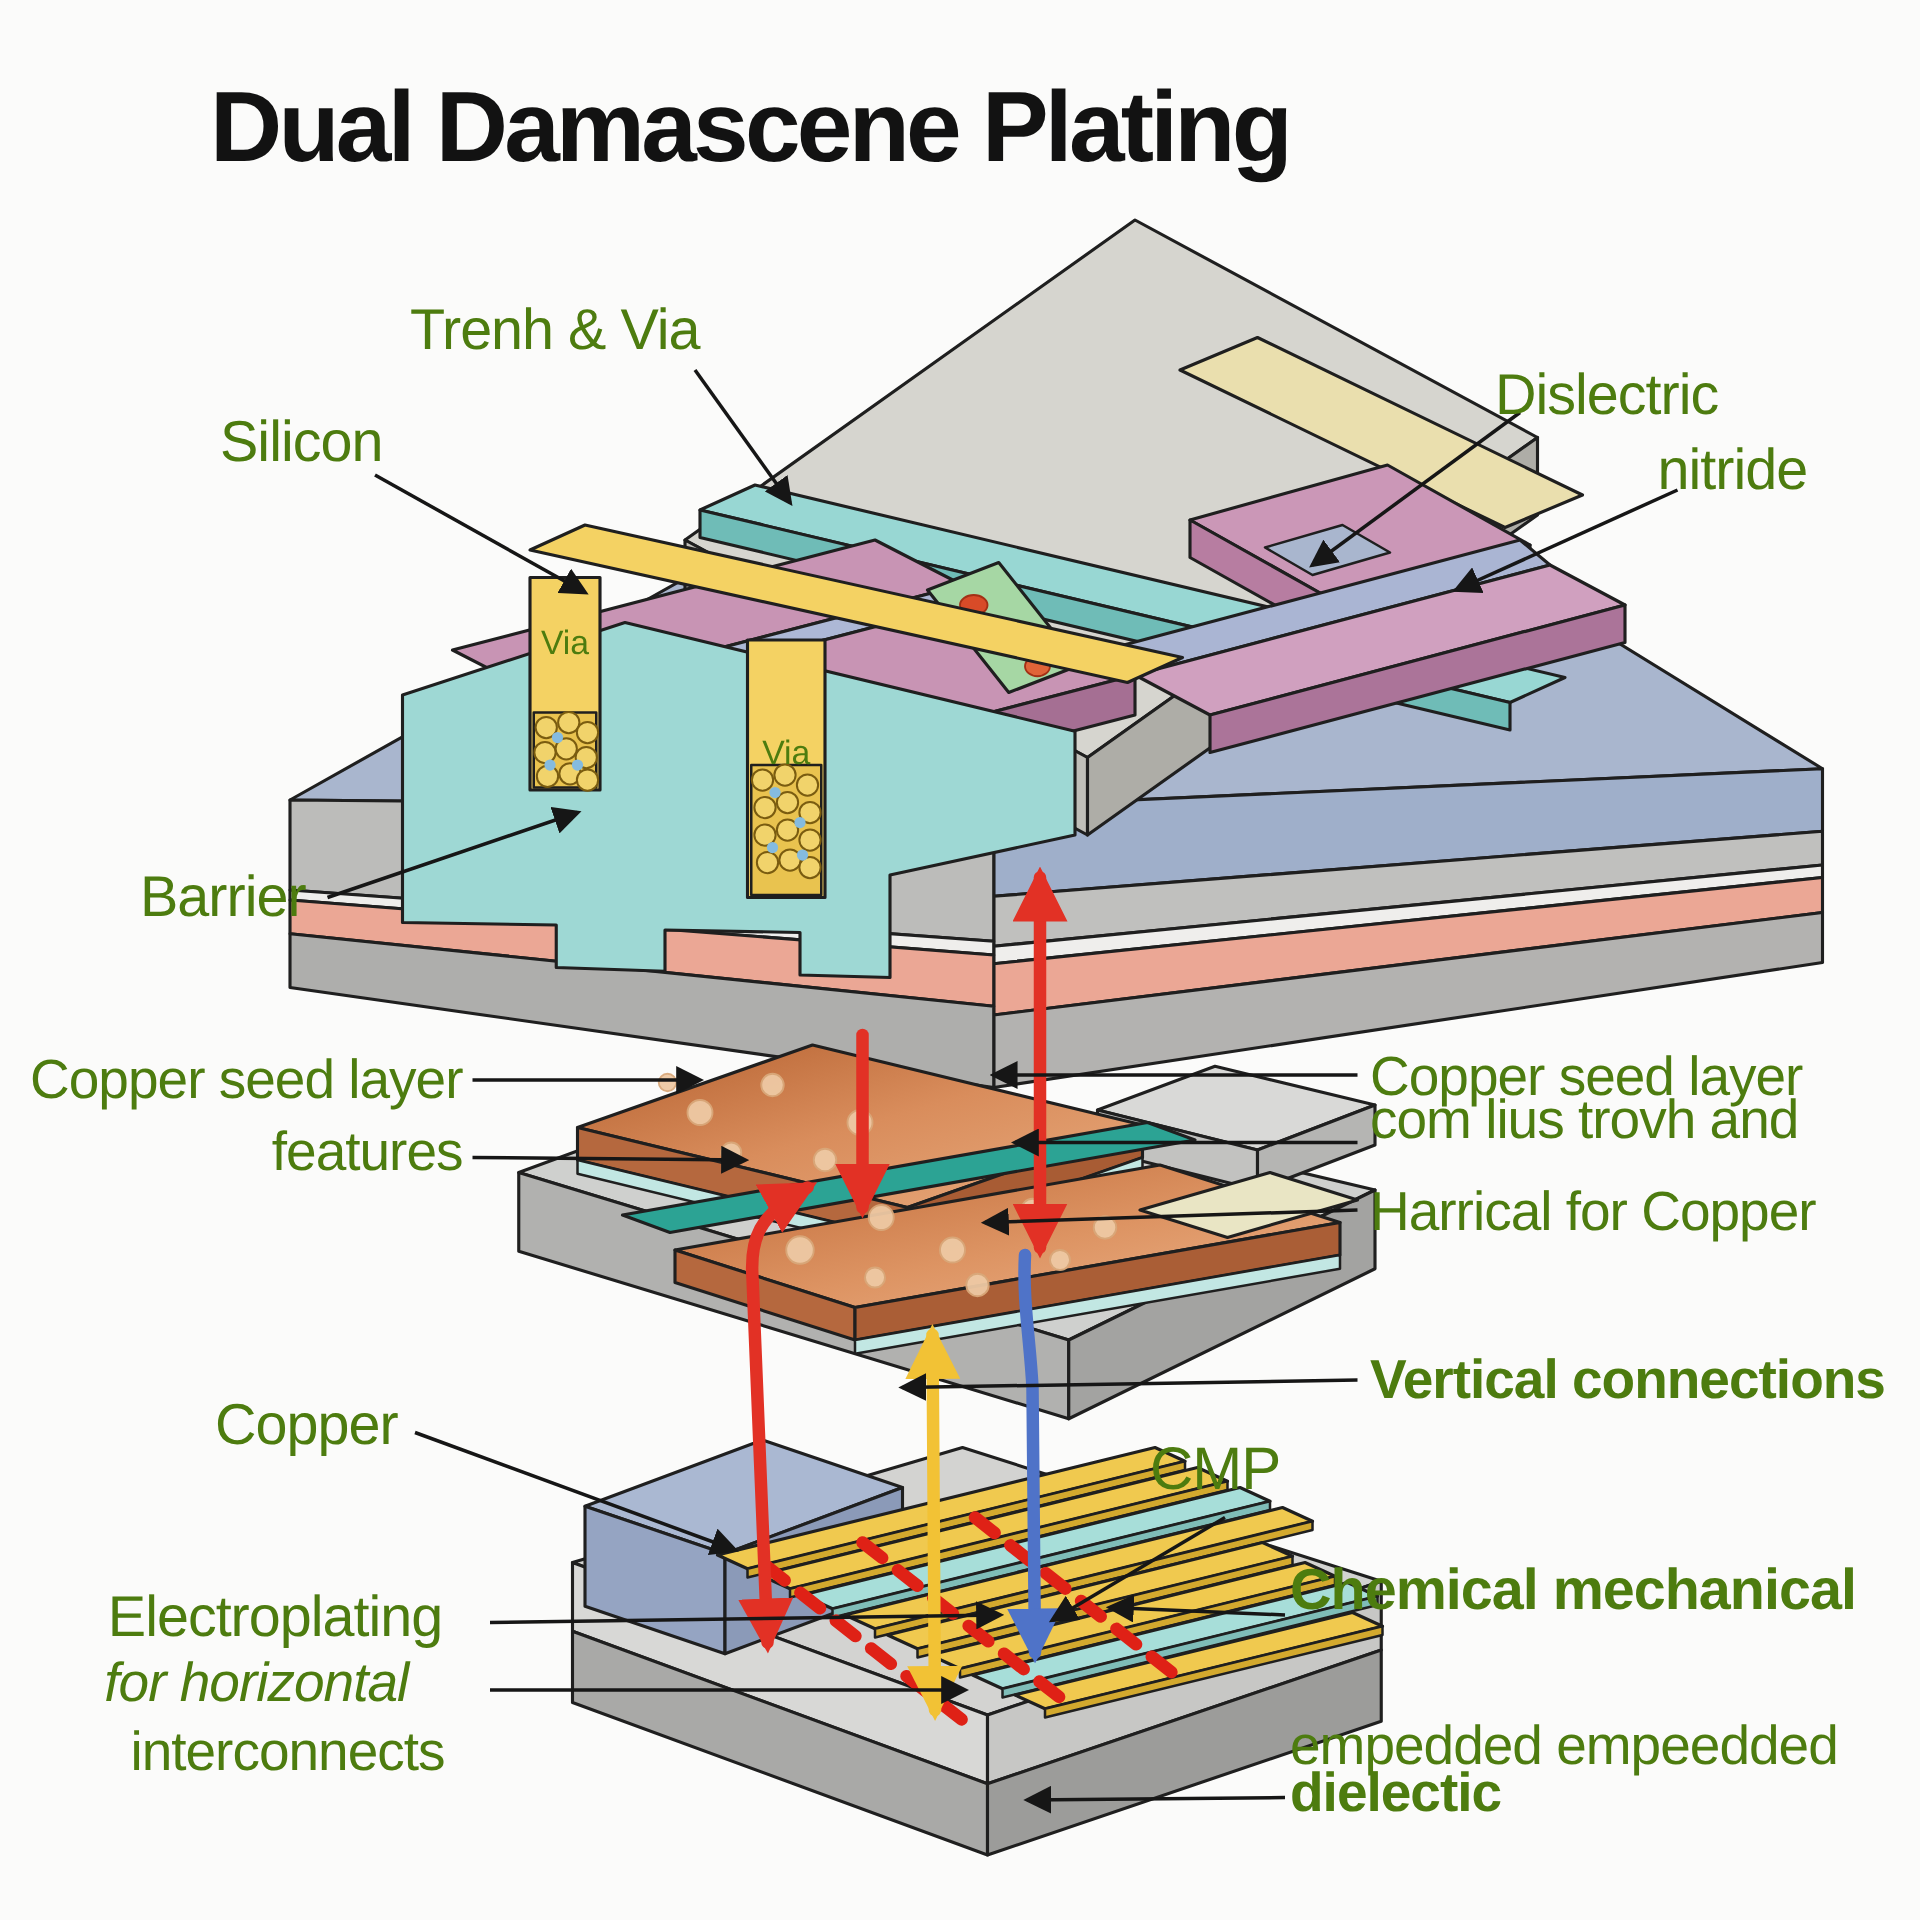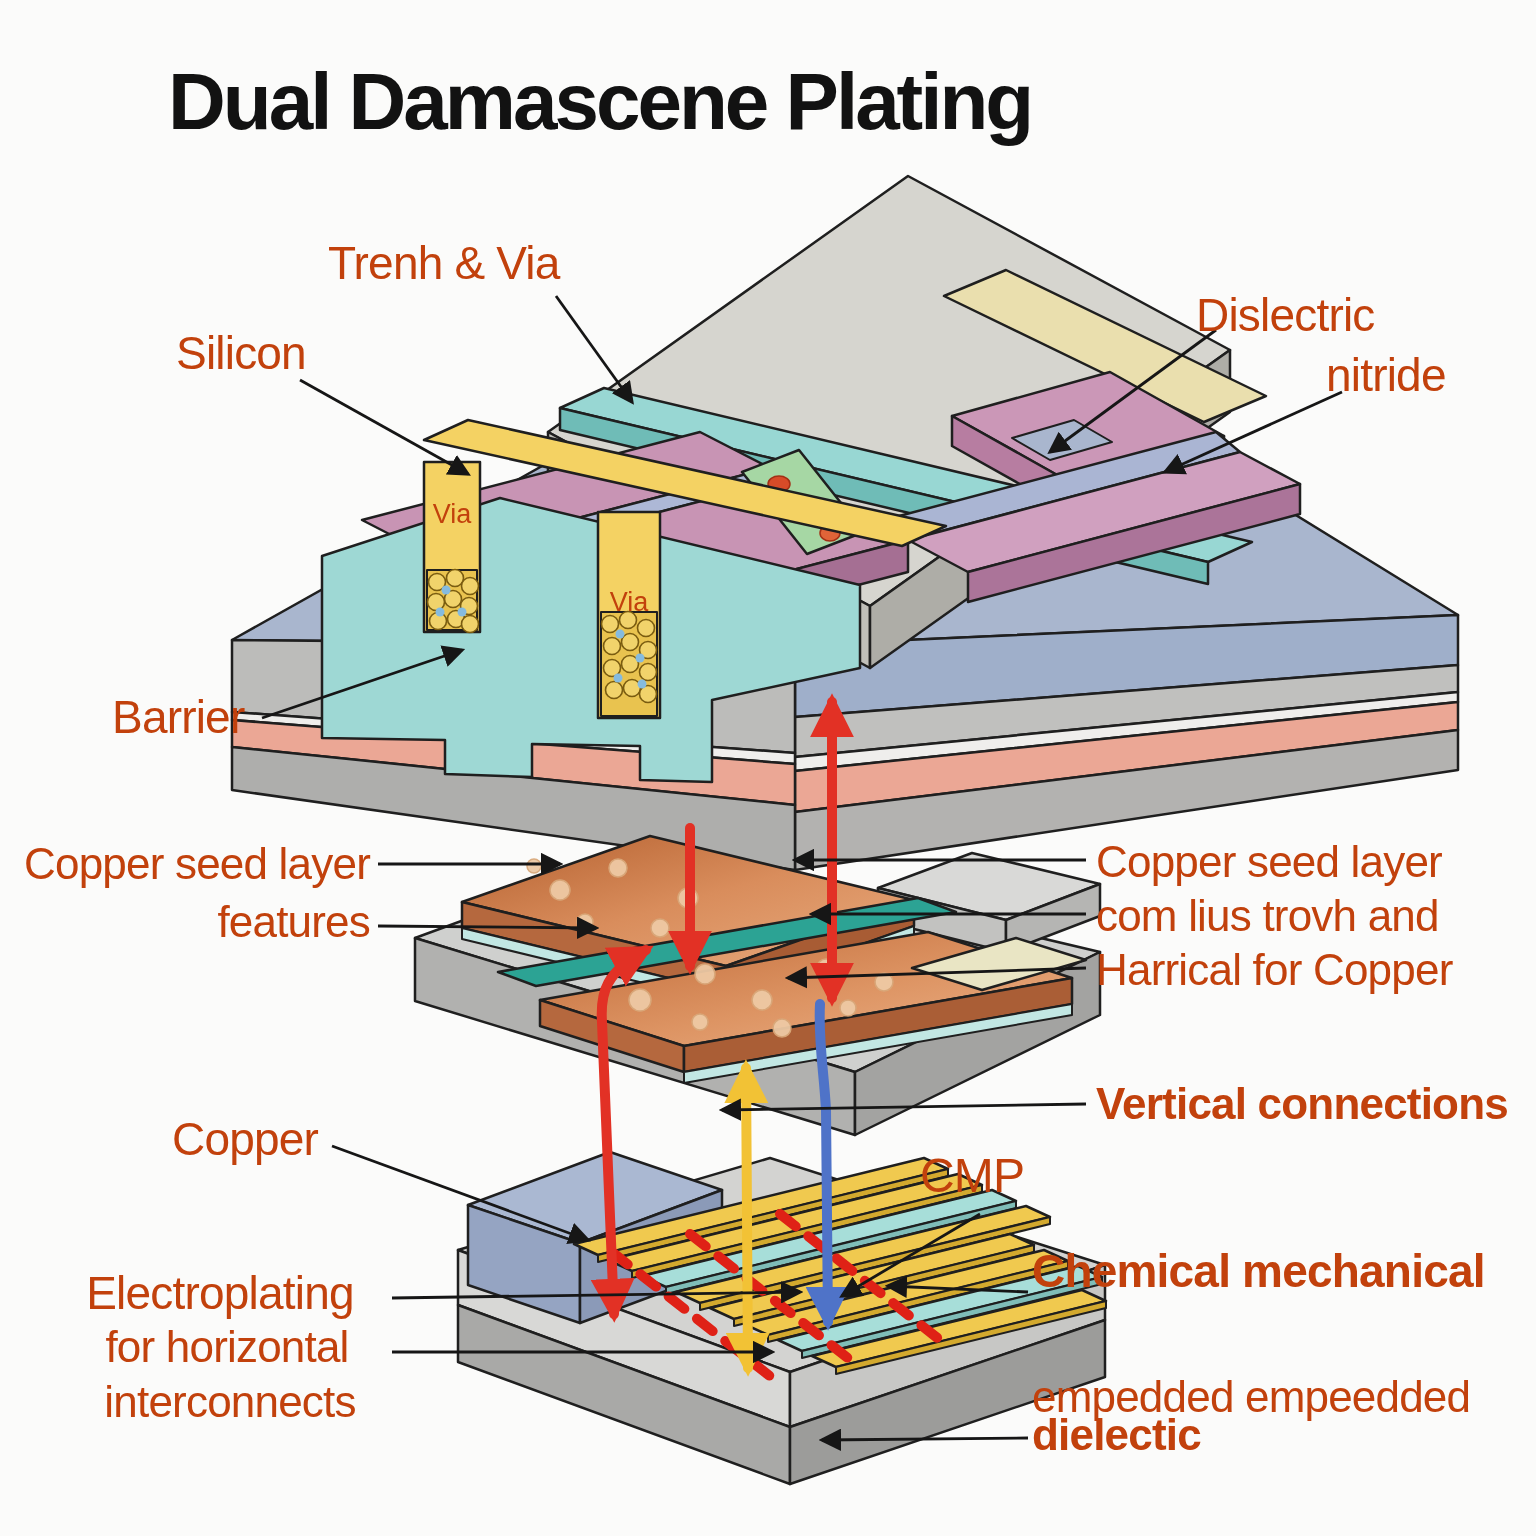--- a/index.html
+++ b/index.html
@@ -3,21 +3,21 @@
 <meta charset="utf-8">
 <style>
   html,body{margin:0;padding:0;}
   body{width:1536px;height:1536px;background:#fbfbfa;position:relative;overflow:hidden;
        font-family:"Liberation Sans",sans-serif;}
   #stage{position:absolute;left:0;top:0;width:1536px;height:1536px;}
   svg{position:absolute;left:0;top:0;}
   .o{stroke:#1f1f1f;stroke-width:2.5;stroke-linejoin:round;stroke-linecap:round;}
   .thin{stroke:#1f1f1f;stroke-width:2;stroke-linejoin:round;}
   .lead{stroke:#161616;stroke-width:2.8;fill:none;}
-  .lbl{position:absolute;color:#c2410c;font-weight:500;font-size:44px;letter-spacing:-0.8px;
+  .lbl{position:absolute;color:#4d7c0f;font-weight:500;font-size:44px;letter-spacing:-0.8px;
        white-space:nowrap;line-height:1.1;}
   .title{left:168px;top:58px;font-size:80px;font-weight:800;letter-spacing:-3px;color:#121212;}
   .ralign{text-align:right;}
   .calign{text-align:center;}
   .semib{font-weight:600;}
   .vialbl{font-size:27px;letter-spacing:0;}
 </style>
 </head>
 <body>
 
@@ -271,28 +271,28 @@
 <div class="lbl" style="left:1326px;top:350px;font-size:46px;">nitride</div>
 <div class="lbl" style="left:112px;top:692px;font-size:46px;">Barrier</div>
 
 <div class="lbl vialbl calign" style="left:424px;top:500px;width:56px;">Via</div>
 <div class="lbl vialbl calign" style="left:598px;top:588px;width:62px;">Via</div>
 
 <div class="lbl ralign" style="left:20px;top:840px;width:350px;">Copper seed layer</div>
 <div class="lbl ralign" style="left:20px;top:898px;width:350px;">features</div>
 
 <div class="lbl" style="left:1096px;top:838px;">Copper seed layer</div>
-<div class="lbl" style="left:1096px;top:892px;">com lius trovh and</div>
+<div class="lbl" style="left:1096px;top:872px;">com lius trovh and</div>
 <div class="lbl" style="left:1096px;top:946px;">Harrical for Copper</div>
 
 <div class="lbl" style="left:1096px;top:1080px;font-weight:bold;">Vertical connections</div>
 <div class="lbl" style="left:172px;top:1114px;font-size:46px;">Copper</div>
 <div class="lbl" style="left:920px;top:1150px;font-size:48px;">CMP</div>
 
 <div class="lbl calign" style="left:50px;top:1268px;width:340px;font-size:46px;">Electroplating</div>
-<div class="lbl calign" style="left:57px;top:1323px;width:340px;">for horizontal</div>
+<div class="lbl calign" style="left:35px;top:1323px;width:340px;font-style:italic;">for horizontal</div>
 <div class="lbl semib" style="left:1032px;top:1246px;font-size:46px;">Chemical mechanical</div>
 
 <div class="lbl calign" style="left:60px;top:1378px;width:340px;">interconnects</div>
 <div class="lbl" style="left:1032px;top:1356px;margin-top:17px;">empedded empeedded</div>
 <div class="lbl" style="left:1032px;top:1411px;font-weight:bold;">dielectic</div>
 
 </div>
 
 </body></html>

